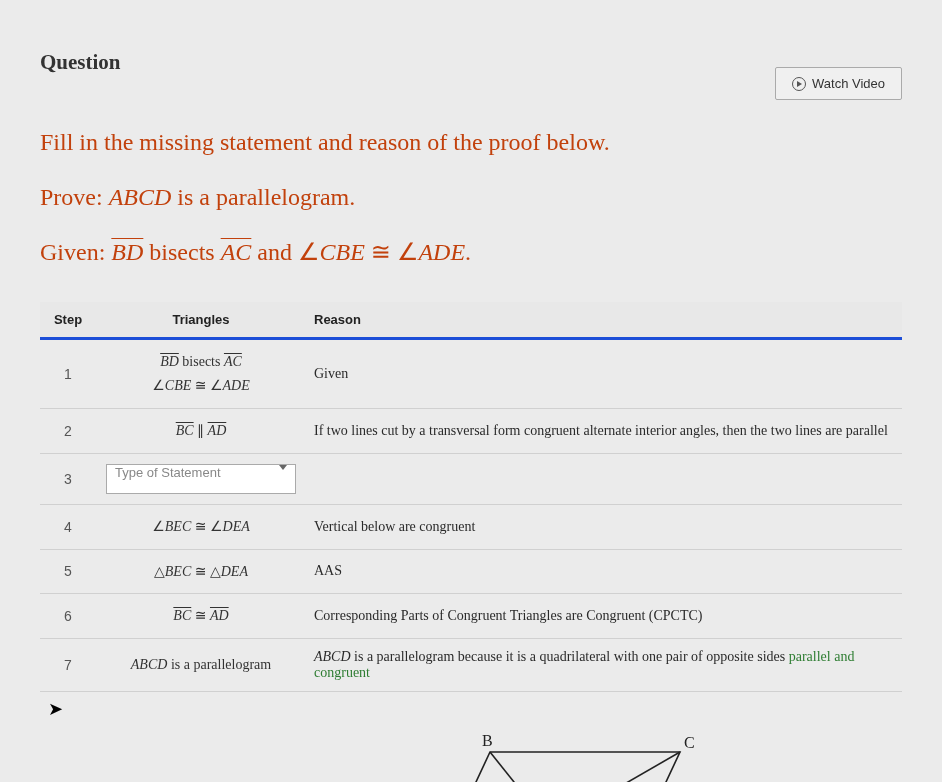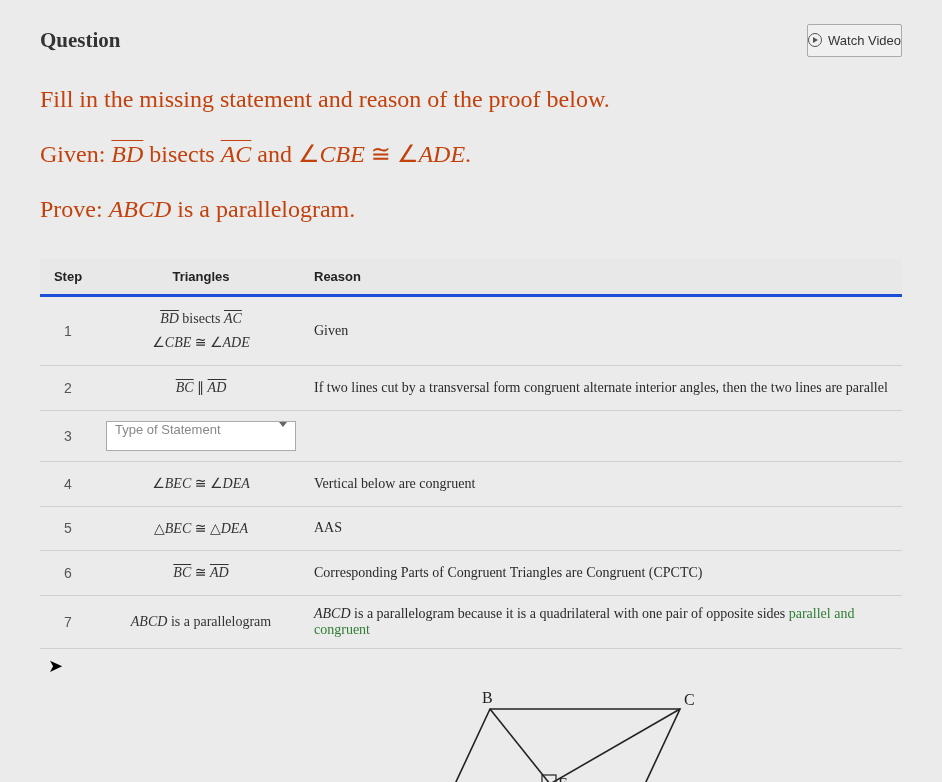--- a/index.html
+++ b/index.html
@@ -23,28 +23,30 @@
     margin-bottom: 22px;
   }
   .question-label {
     font-weight: bold;
     font-size: 21px;
     color: #333;
   }
   .watch-btn {
     border: 1px solid #aaa;
     background: #f0f0f0;
-    padding: 8px 0;
+    padding: 8px 16px;
     font-size: 13px;
     font-family: Arial, sans-serif;
     color: #333;
     display: flex;
+    align-items: center;
     gap: 6px;
     cursor: pointer;
     border-radius: 2px;
+    margin-top: 43px;
   }
   .play-circle {
     width: 14px;
     height: 14px;
     border: 1.5px solid #555;
     border-radius: 50%;
     display: inline-flex;
     align-items: center;
     justify-content: center;
   }
@@ -154,26 +156,26 @@
       <span class="play-circle">
           <span class="play-tri"></span>
         </span>
       <span>Watch Video</span>
     </button>
   </div>
 
   <div class="body-text">
     <p>Fill in the missing statement and reason of the proof below.</p>
     <p>
+      <span>Prove:</span>
+      <span class="math">ABCD</span><span> is a parallelogram.</span>
+    </p>
+    <p>
       <span>Given:</span>
       <span class="overline math">BD</span><span> bisects </span><span class="overline math">AC</span><span> and </span>∠<span class="math">CBE</span><span> ≅ </span>∠<span class="math">ADE</span>.
-    </p>
-    <p>
-      <span>Prove:</span>
-      <span class="math">ABCD</span><span> is a parallelogram.</span>
     </p>
   </div>
 
   <div class="table-wrap">
     <table>
       <thead>
         <tr>
           <th class="step">Step</th>
           <th style="text-align:center;width:210px">Triangles</th>
           <th>Reason</th>

